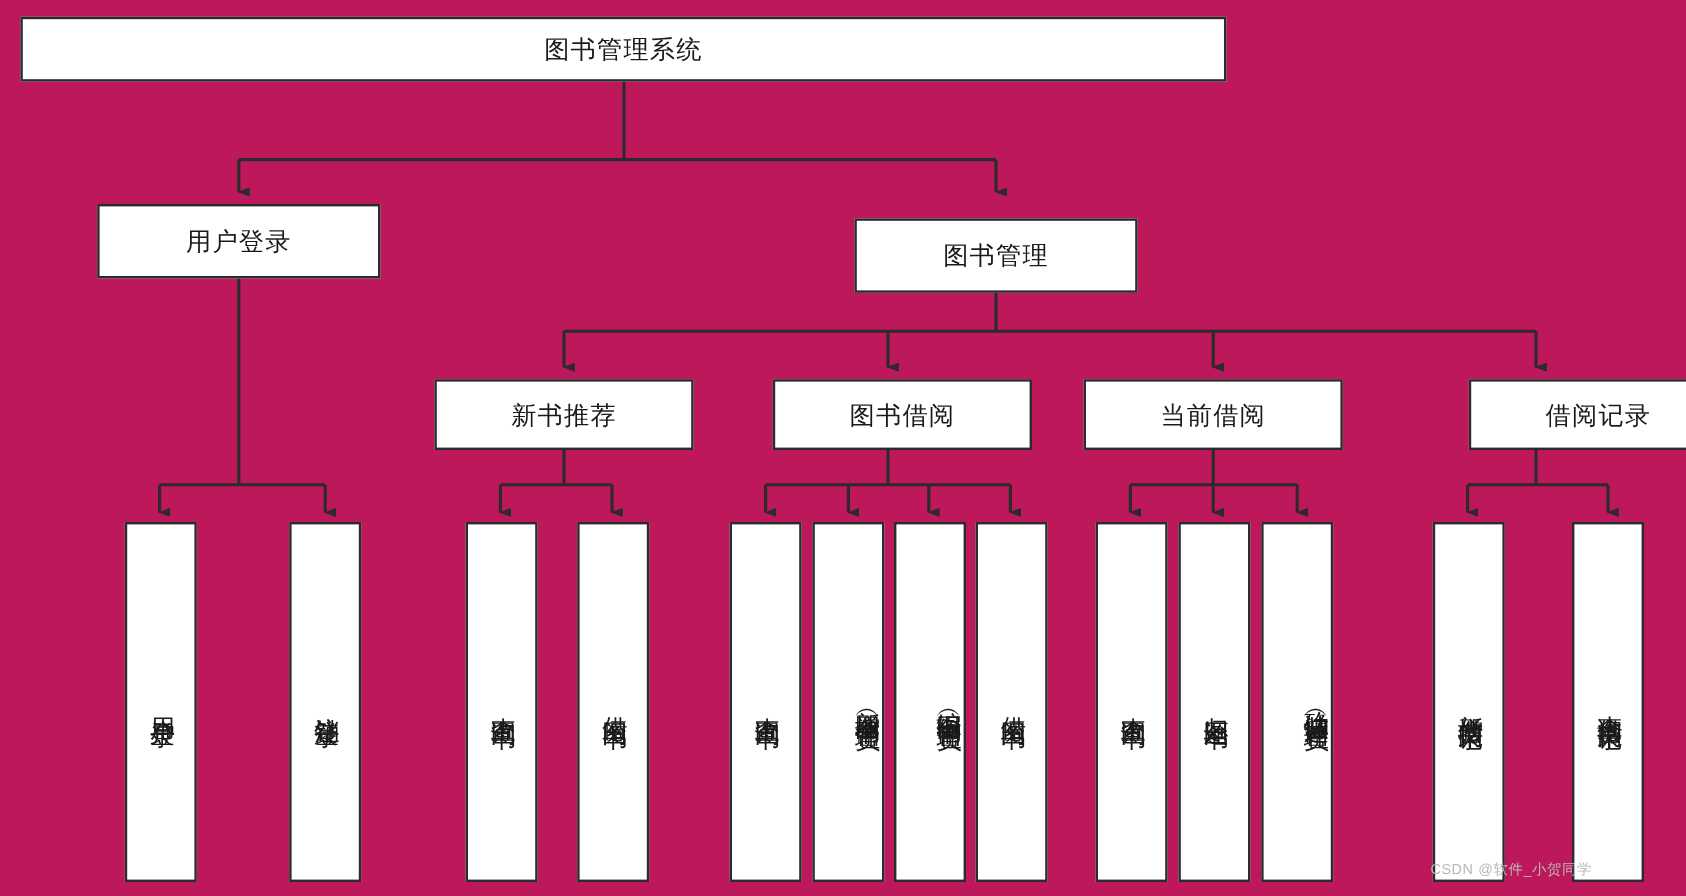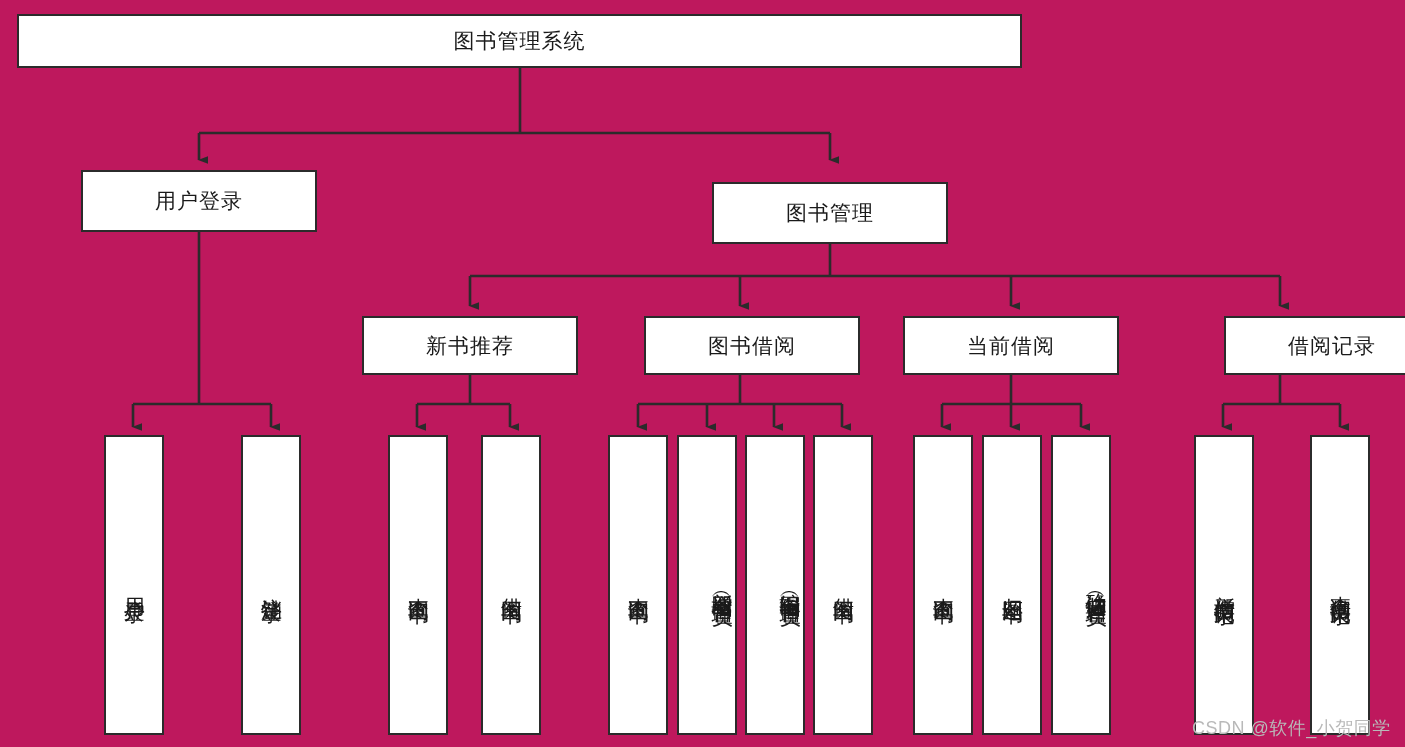--- a/index.html
+++ b/index.html
@@ -47,21 +47,21 @@
     line-height: 1.28;
     letter-spacing: 2px;
     padding: 6px 0;
     text-align: center;
   }
   .node-v.top-align {
     align-items: flex-start;
   }
   .watermark {
     position: absolute;
-    font-size: 18px;
+    font-size: 12px;
     color: #b9b9b9;
     white-space: nowrap;
     letter-spacing: 0.5px;
   }
 </style>
 </head>
 <body>
 
 <div id="canvas">
 

